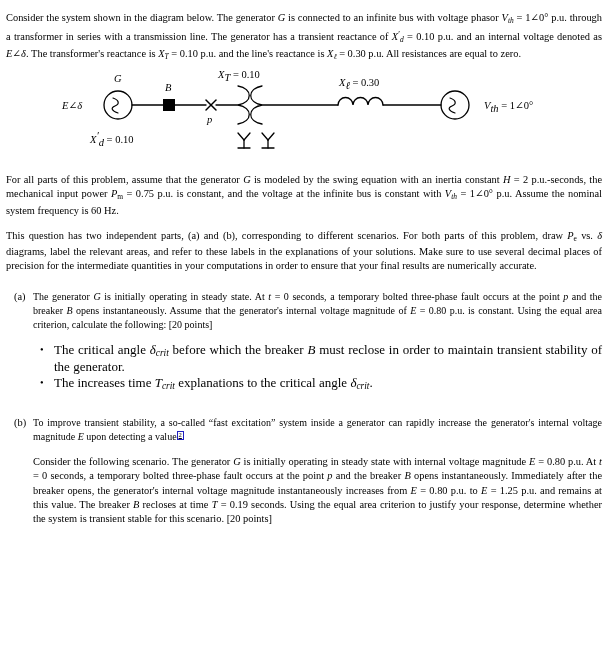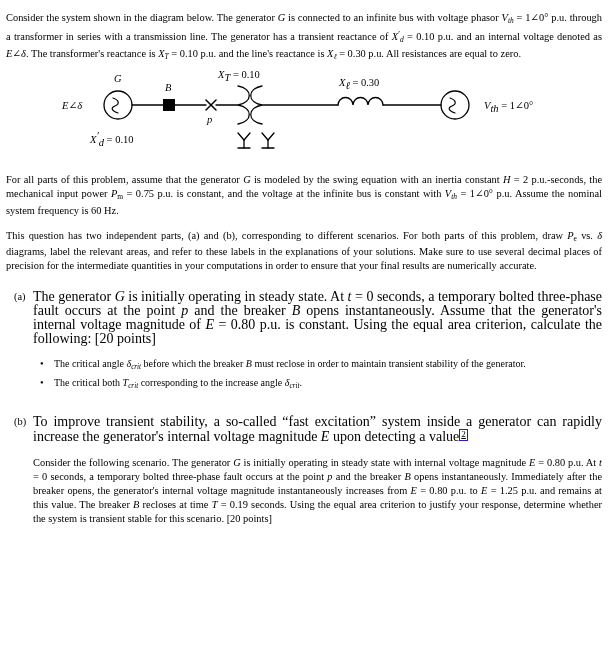--- a/index.html
+++ b/index.html
@@ -78,41 +78,41 @@
     flex: 0 0 auto;
     width: 27px;
     text-align: left;
     padding-left: 8px;
     box-sizing: border-box;
     font-size: 10.4px;
     line-height: 14.1px;
   }
   .item-body {
     flex: 1 1 auto;
-    font-size: 14px;
+    font-size: 10px;
     line-height: 14.1px;
     text-align: justify;
   }
   .bullets {
     padding: 0 8px 0 40px;
   }
   .bullet-row {
     display: flex;
     align-items: flex-start;
     margin-bottom: 2px;
   }
   .bullet-dot {
     flex: 0 0 auto;
     width: 14px;
     font-size: 10.4px;
     line-height: 14.1px;
   }
   .bullet-body {
     flex: 1 1 auto;
-    font-size: 10px;
+    font-size: 13px;
     line-height: 14.1px;
     text-align: justify;
   }
   .sub-para {
     padding-left: 33px;
     padding-right: 8px;
   }
 
   
   .diagram-wrap {
@@ -228,21 +228,21 @@
   </div>
 
   <div class="gap-sm"></div>
   <div class="bullets">
     <div class="bullet-row">
       <div class="bullet-dot">•</div>
       <div class="bullet-body"><span>The critical angle </span><i class="m">δ</i><sub class="msub">crit</sub><span> before which the breaker </span><i class="m">B</i><span> must reclose in order to maintain transient stability of the generator.</span></div>
     </div>
     <div class="bullet-row">
       <div class="bullet-dot">•</div>
-      <div class="bullet-body"><span>The critical both </span><i class="m">T</i><sub class="msub">crit</sub><span> corresponding to the increase angle </span><i class="m">δ</i><sub class="msub">crit</sub><span>.</span></div>
+      <div class="bullet-body"><span>The increases time </span><i class="m">T</i><sub class="msub">crit</sub><span> explanations to the critical angle </span><i class="m">δ</i><sub class="msub">crit</sub><span>.</span></div>
     </div>
   </div>
 
   <div class="gap-lg"></div>
   <div class="item">
     <div class="item-label">(b)</div>
     <div class="item-body"><span>To improve transient stability, a so-called “fast excitation” system inside a generator can rapidly increase the generator's internal voltage magnitude </span><i class="m">E</i><span> upon detecting a value</span><a class="fn-ref" href="#">2</a></div>
   </div>
 
   <div class="gap-sm"></div>

